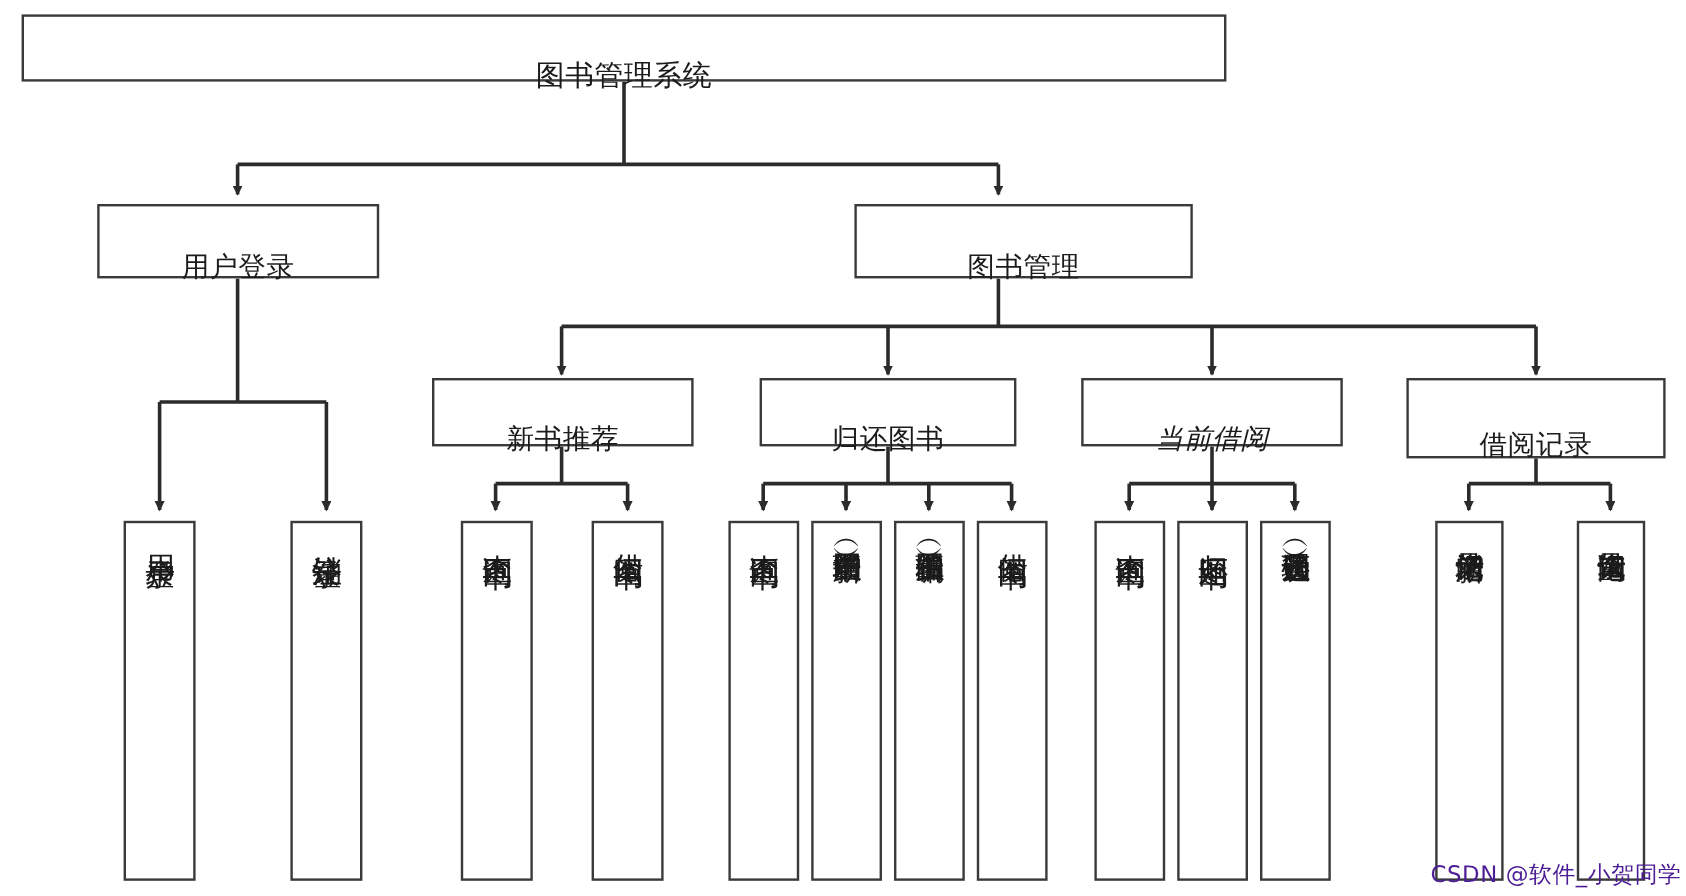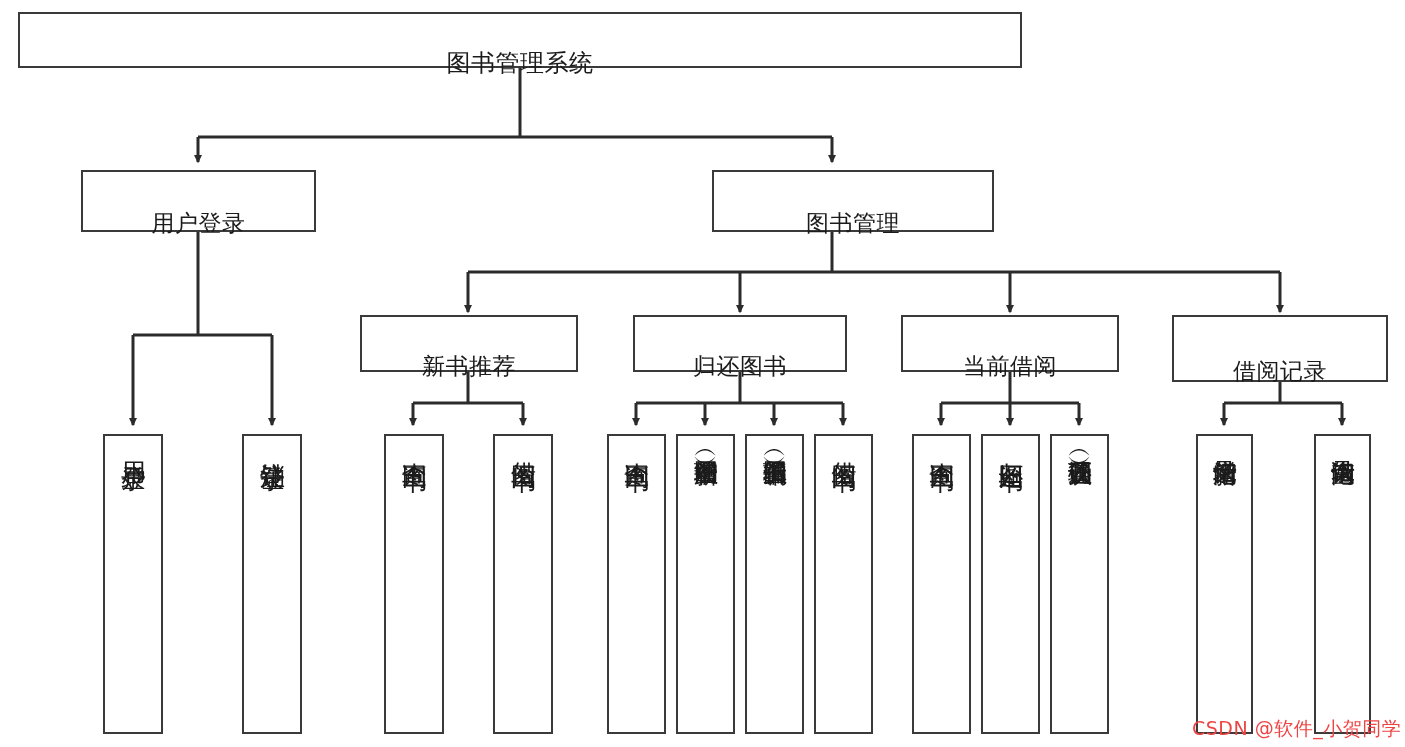--- a/index.html
+++ b/index.html
@@ -63,21 +63,21 @@
     letter-spacing: 2px;
     white-space: pre;
   }
   .node.leaf.tall-text .node-label {
     font-size: 24px;
     letter-spacing: 0px;
   }
   .watermark {
     position: absolute;
     font-size: 19px;
-    color: #ef4444;
+    color: #4c1d95;
     white-space: nowrap;
     letter-spacing: 0.5px;
   }
 </style>
 </head>
 <body>
 
 <div id="diagram-root">
 
   <svg id="edges-layer" viewBox="0 0 1405 747" xmlns="http://www.w3.org/2000/svg">
@@ -143,21 +143,21 @@
   </div>
 
   <div class="node horizontal" style="left:360px; top:315px; width:218px; height:57px;">
     <span class="node-label">新书推荐</span>
   </div>
 
   <div class="node horizontal" style="left:633px; top:315px; width:214px; height:57px;">
     <span class="node-label">归还图书</span>
   </div>
 
-  <div class="node horizontal" style="left:901px; top:315px; width:218px; height:57px;">
+  <div class="node horizontal" style="left:901px; top:315px; width:218px; height:57px;font-style:italic;">
     <span class="node-label">当前借阅</span>
   </div>
 
   <div class="node horizontal" style="left:1172px; top:315px; width:216px; height:67px;">
     <span class="node-label">借阅记录</span>
   </div>
 
   <div class="node leaf" style="left:103px; top:434px; width:60px; height:300px;">
     <span class="node-label">用户登录</span>
   </div>

